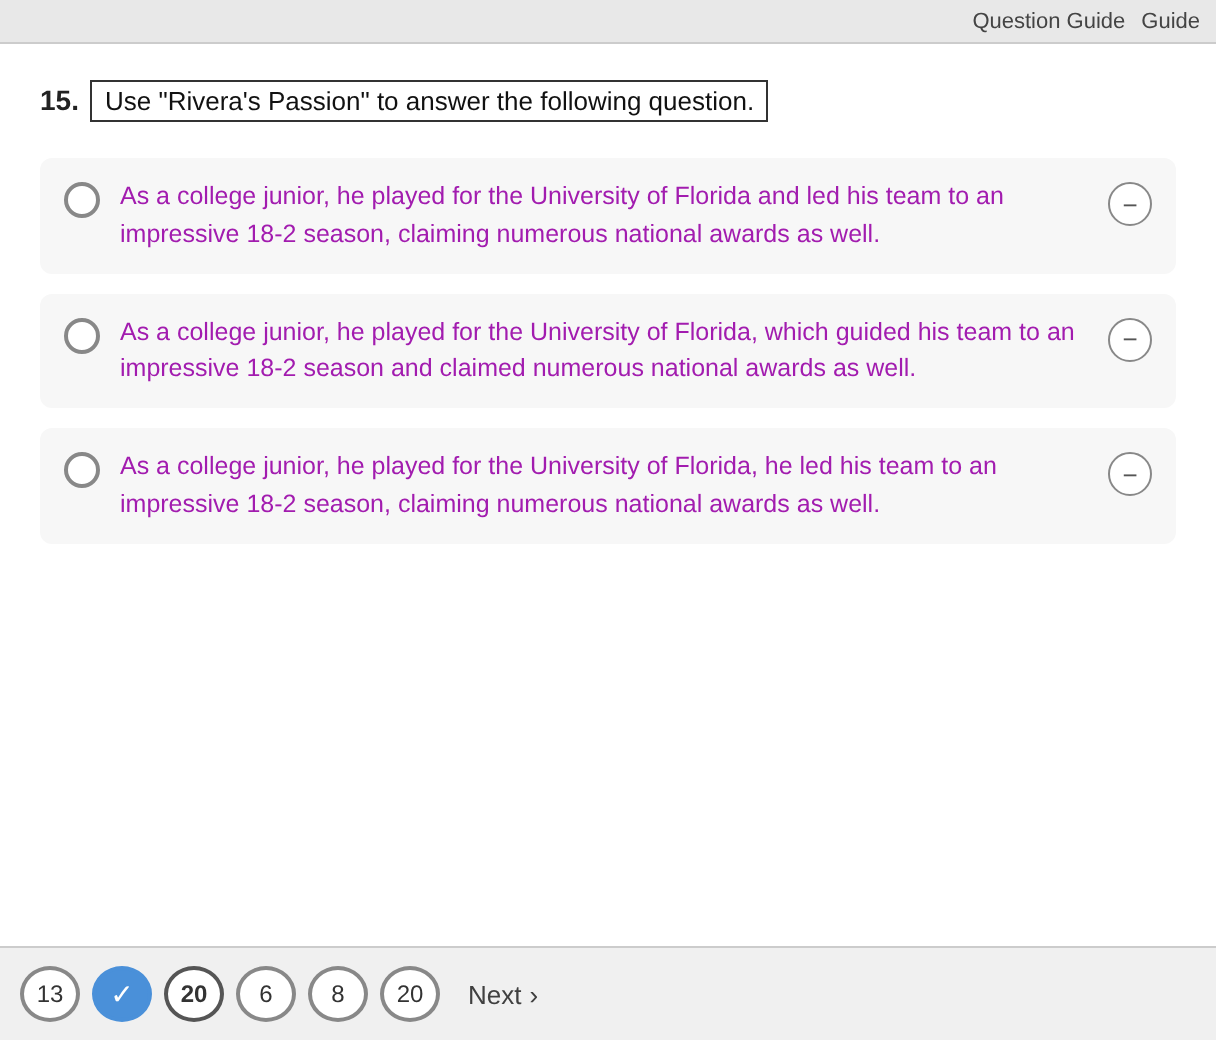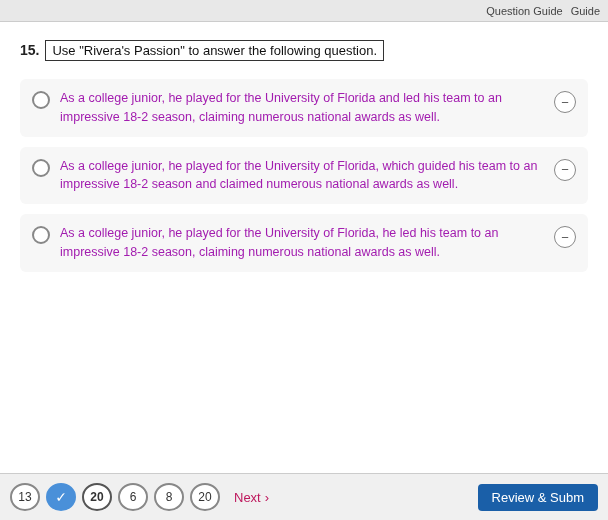--- a/index.html
+++ b/index.html
@@ -159,21 +159,21 @@
     .page-btn.current {
       border-color: #555;
       font-weight: bold;
     }
 
     .next-btn {
       display: flex;
       align-items: center;
       gap: 4px;
       font-size: 13px;
-      color: #be185d;
+      color: #404040;
       cursor: pointer;
       padding: 4px 8px;
       font-weight: normal;
     }
 
     .review-btn {
       background: #1a5fa8;
       color: white;
       border: none;
       border-radius: 4px;
@@ -230,14 +230,13 @@
   <div class="page-btn active-check">✓</div>
   <div class="page-btn current">20</div>
   <div class="page-btn">6</div>
   <div class="page-btn">8</div>
   <div class="page-btn">20</div>
   <div class="next-btn">
     <span>Next</span>
     <span>›</span>
   </div>
   <div class="spacer"></div>
-  <button class="review-btn">Review &amp; Subm</button>
 </div>
 
 </body></html>

